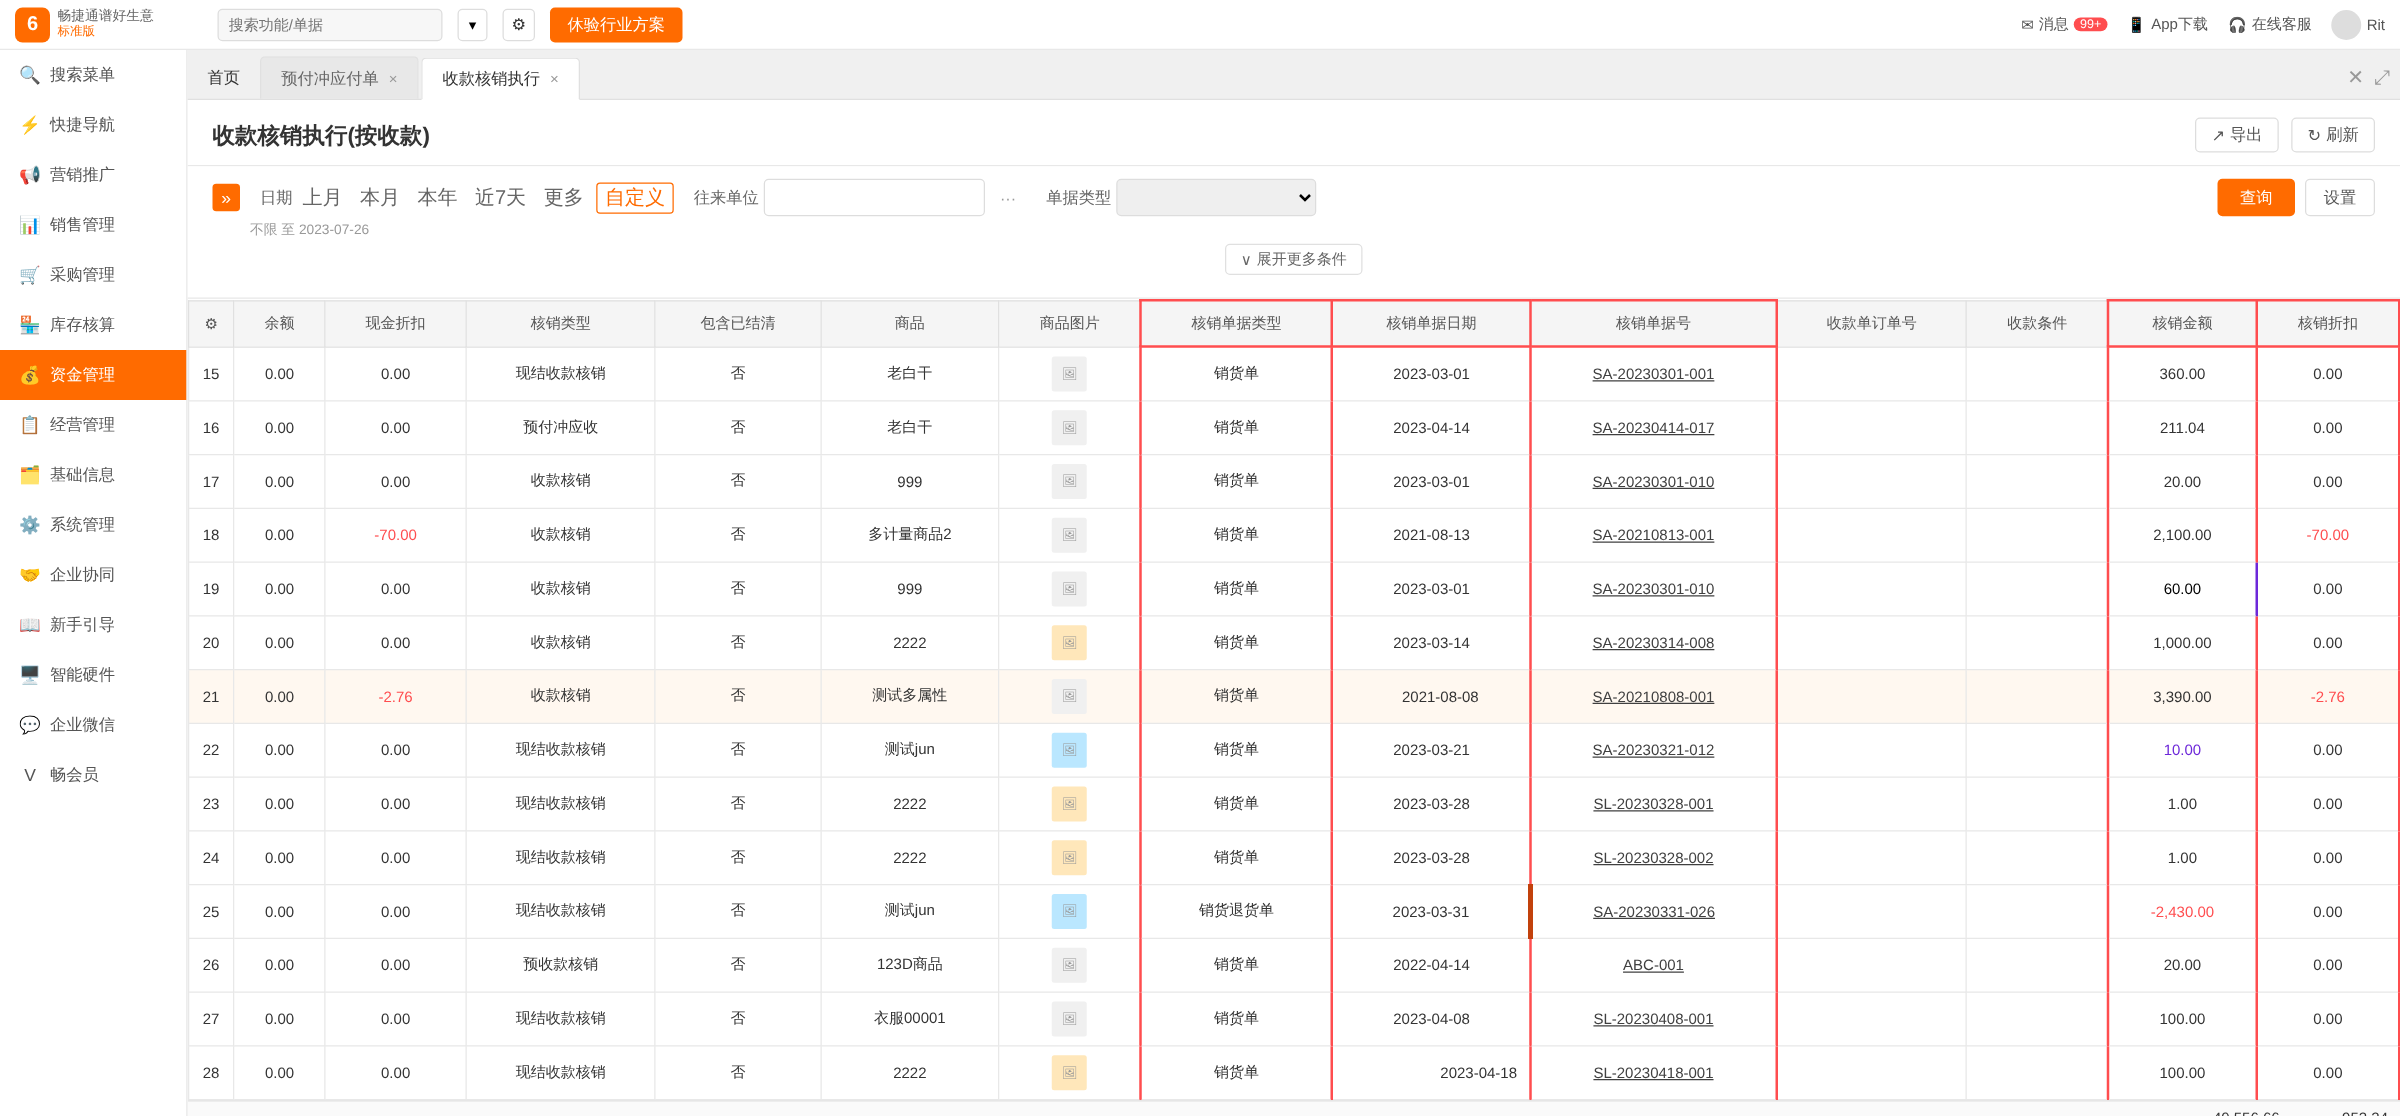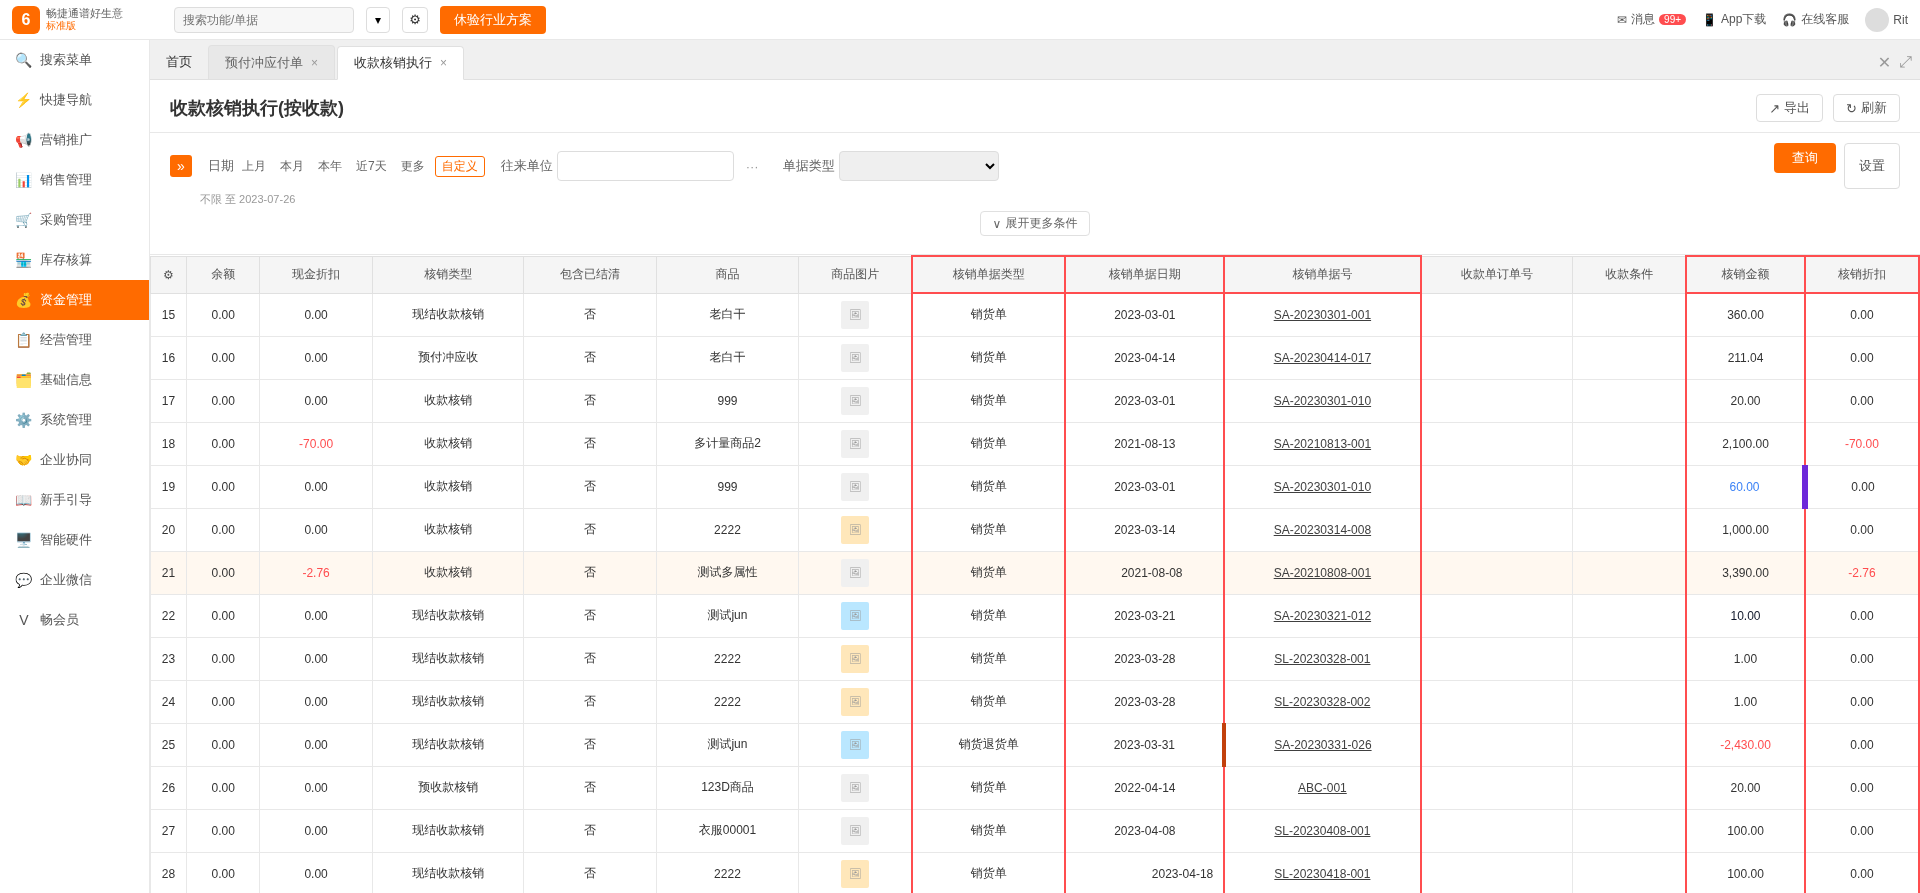--- a/index.html
+++ b/index.html
@@ -44,27 +44,27 @@
     .page-title { font-size: 18px; font-weight: 600; color: #333; }
     .page-actions { display: flex; gap: 10px; }
     .action-btn { display: flex; align-items: center; gap: 4px; padding: 4px 12px; border: 1px solid #ddd; border-radius: 4px; background: white; cursor: pointer; font-size: 13px; color: #555; }
 
     
     .filter-bar { background: white; padding: 10px 20px; border-bottom: 1px solid #e8e8e8; }
     .filter-row { display: flex; align-items: center; gap: 16px; }
     .filter-section { display: flex; align-items: center; gap: 4px; }
     .filter-label { color: #666; font-size: 13px; }
     .filter-date-links { display: flex; gap: 6px; }
-    .date-link { color: #666; font-size: 12px; cursor: pointer; padding: 2px 4px; }
+    .date-link { color: #666; font-size: 16px; cursor: pointer; padding: 2px 4px; }
     .date-link.custom { background: white; border: 1px solid #ff6b00; color: #ff6b00; border-radius: 3px; padding: 1px 6px; }
     .filter-input { height: 30px; border: 1px solid #ddd; border-radius: 4px; padding: 0 10px; font-size: 12px; min-width: 160px; }
     .filter-select { height: 30px; border: 1px solid #ddd; border-radius: 4px; padding: 0 10px; font-size: 12px; min-width: 160px; }
     .filter-dots { color: #999; padding: 0 8px; }
     .query-btn { background: #ff6b00; color: white; border: none; padding: 5px 18px; border-radius: 4px; cursor: pointer; font-size: 13px; height: 30px; }
-    .settings-btn { background: white; color: #555; border: 1px solid #ddd; padding: 5px 14px; border-radius: 4px; cursor: pointer; font-size: 13px; height: 46px; }
+    .settings-btn { background: white; color: #555; border: 1px solid #ddd; padding: 5px 14px; border-radius: 4px; cursor: pointer; font-size: 13px; height: 30px; }
     .expand-bar { display: flex; justify-content: center; padding: 4px 0 8px; }
     .expand-btn { display: flex; align-items: center; gap: 4px; color: #666; font-size: 12px; cursor: pointer; background: white; border: 1px solid #e0e0e0; border-radius: 4px; padding: 3px 12px; }
 
     
     .table-area { flex: 1; overflow: auto; background: white; margin: 0; }
     table { width: 100%; border-collapse: collapse; font-size: 13px; }
     thead tr { background: #f5f5f5; }
     th { padding: 9px 10px; border: 1px solid #e0e0e0; font-weight: 500; color: #555; text-align: center; white-space: nowrap; font-size: 12px; }
     td { padding: 7px 10px; border: 1px solid #e8e8e8; text-align: center; white-space: nowrap; font-size: 12px; color: #333; }
     .row-highlight { background: #fff8f0; }
@@ -354,21 +354,21 @@
     <td>否</td>
     <td>999</td>
     <td>
                 <div class="image-thumb gray">🖼</div>
               </td>
     <td style="border-left:2px solid #ff4d4f;border-right:2px solid #ff4d4f;">销货单</td>
     <td style="border-left:2px solid #ff4d4f;border-right:2px solid #ff4d4f;">2023-03-01</td>
     <td class="link-cell" style="border-left:2px solid #ff4d4f;border-right:2px solid #ff4d4f;">SA-20230301-010</td>
     <td></td>
     <td></td>
-    <td style="border-left:2px solid #ff4d4f;border-right:6px solid #6d28d9;color:#3b82f6">60.00</td>
+    <td style="border-left:2px solid #ff4d4f;border-right:2px solid #6d28d9;color:#000000">60.00</td>
     <td style="border-left:2px solid #ff4d4f;border-right:2px solid #ff4d4f;color:#333">0.00</td>
   </tr>
             <tr>
     <td>20</td>
     <td>0.00</td>
     <td style="color:#333">0.00</td>
     <td>收款核销</td>
     <td>否</td>
     <td>2222</td>
     <td>
@@ -408,21 +408,21 @@
     <td>否</td>
     <td>测试jun</td>
     <td>
                 <div class="image-thumb blue">🖼</div>
               </td>
     <td style="border-left:2px solid #ff4d4f;border-right:2px solid #ff4d4f;">销货单</td>
     <td style="border-left:2px solid #ff4d4f;border-right:2px solid #ff4d4f;">2023-03-21</td>
     <td class="link-cell" style="border-left:2px solid #ff4d4f;border-right:2px solid #ff4d4f;">SA-20230321-012</td>
     <td></td>
     <td></td>
-    <td style="border-left:2px solid #ff4d4f;border-right:2px solid #ff4d4f;color:#0f172a">10.00</td>
+    <td style="border-left:2px solid #ff4d4f;border-right:2px solid #ff4d4f;color:#6d28d9">10.00</td>
     <td style="border-left:2px solid #ff4d4f;border-right:2px solid #ff4d4f;color:#333">0.00</td>
   </tr>
             <tr>
     <td>23</td>
     <td>0.00</td>
     <td style="color:#333">0.00</td>
     <td>现结收款核销</td>
     <td>否</td>
     <td>2222</td>
     <td>

